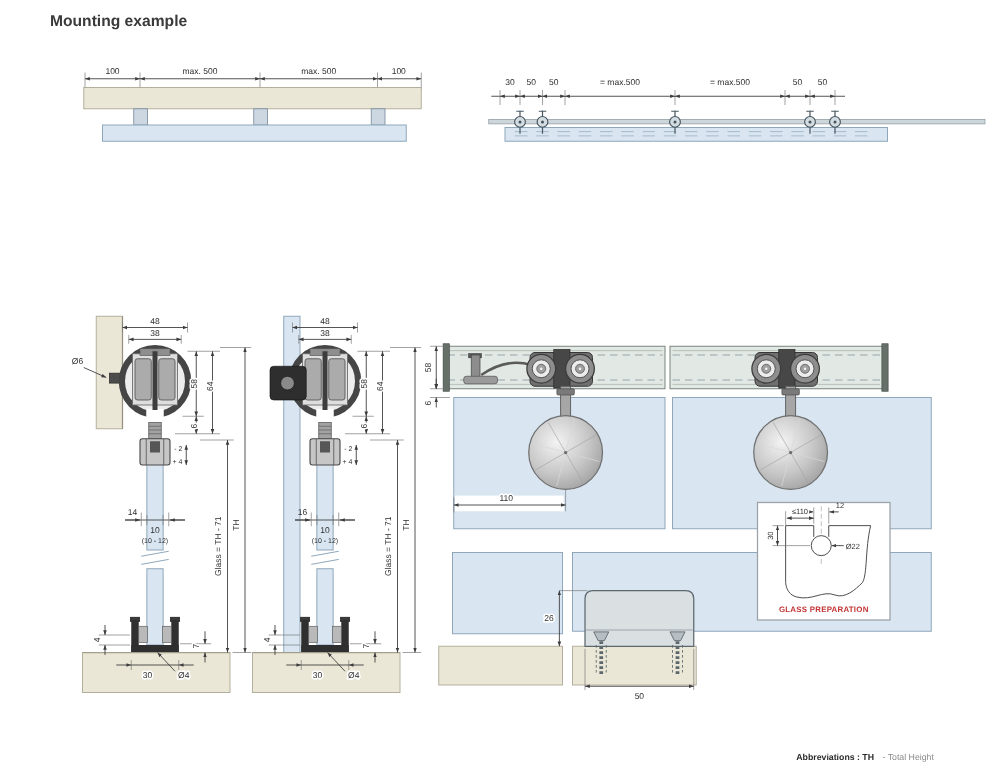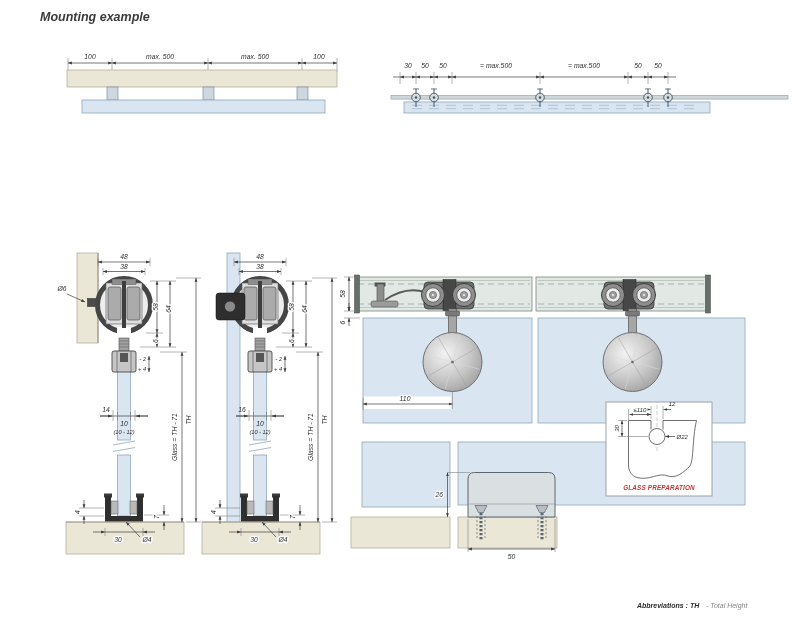--- a/index.html
+++ b/index.html
@@ -1,17 +1,17 @@
 <!DOCTYPE html>
 <html><head>
 <meta charset="utf-8">
 <style>
   html,body{margin:0;padding:0;background:#fff;}
   #stage{position:relative;width:800px;height:624px;background:#fff;overflow:hidden;
-         font-family:"Liberation Sans",sans-serif;font-style:italic;}
+         font-family:"Liberation Sans",sans-serif;}
   svg text{font-family:"Liberation Sans",sans-serif;fill:#2e2e2e;}
   .title{font-size:12.5px;font-weight:bold;fill:#3a3a3a;}
   .t{font-size:6.8px;}
   .ts{font-size:5.6px;}
   .tp{font-size:6px;}
   .mid{text-anchor:middle;}
   .end{text-anchor:end;}
   .halo{paint-order:stroke;stroke:#fff;stroke-width:2.6px;stroke-linejoin:round;}
   .red{font-size:6.3px;font-weight:bold;fill:#c23535;letter-spacing:.2px;}
   .fb{font-size:7px;font-weight:bold;fill:#2b2b2b;}

